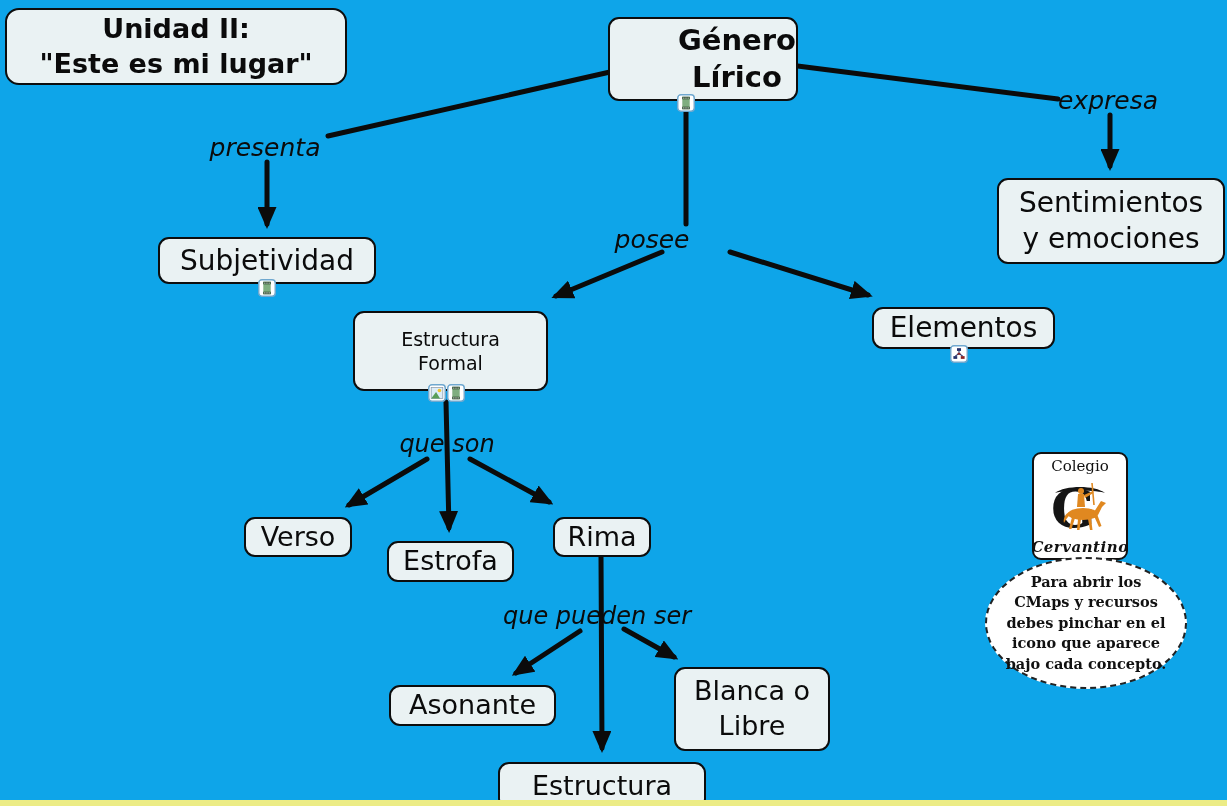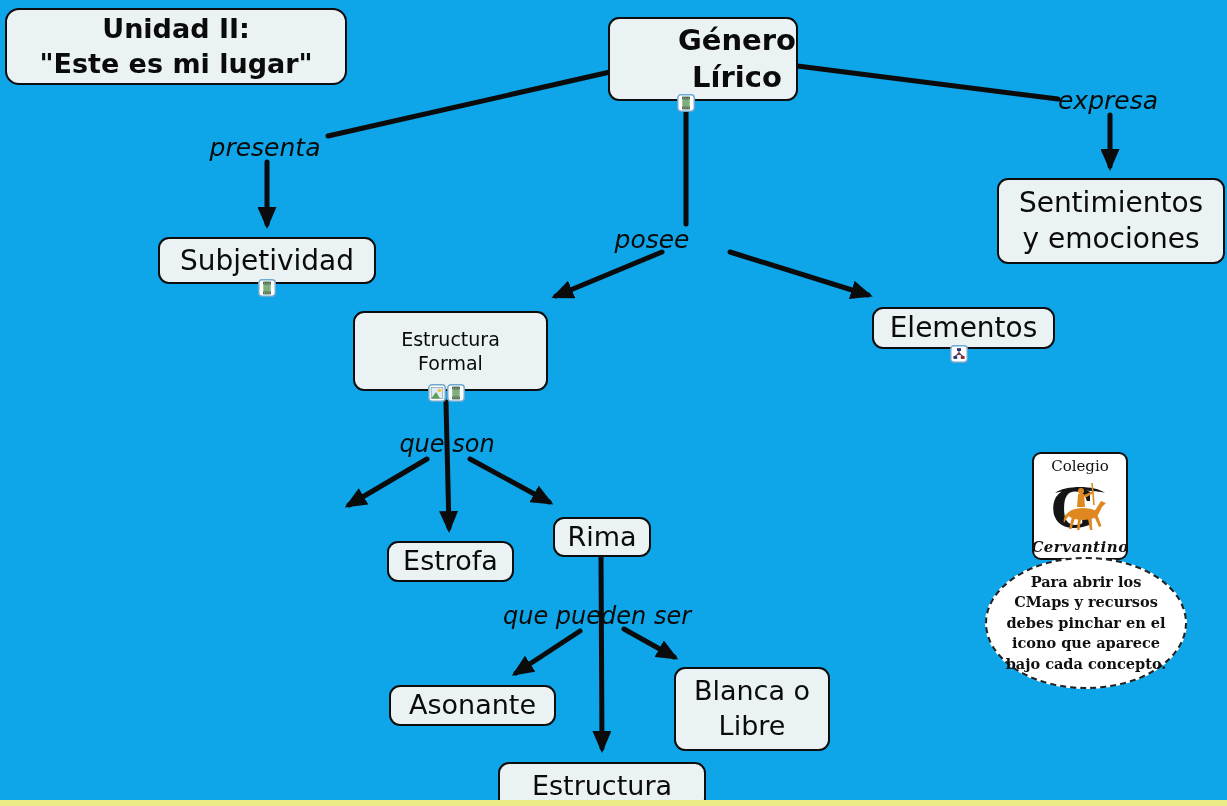--- a/index.html
+++ b/index.html
@@ -141,20 +141,23 @@
 
   <div class="concept" id="c-estructura">
     <span class="concept-label">Estructura
 Formal</span>
   </div>
 
   <div class="concept" id="c-elementos">
     <span class="concept-label">Elementos</span>
   </div>
 
+  <div class="concept" id="c-verso">
+    <span class="concept-label">Verso</span>
+  </div>
 
   <div class="concept" id="c-estrofa">
     <span class="concept-label">Estrofa</span>
   </div>
 
   <div class="concept" id="c-rima">
     <span class="concept-label">Rima</span>
   </div>
 
   <div class="concept" id="c-asonante">

